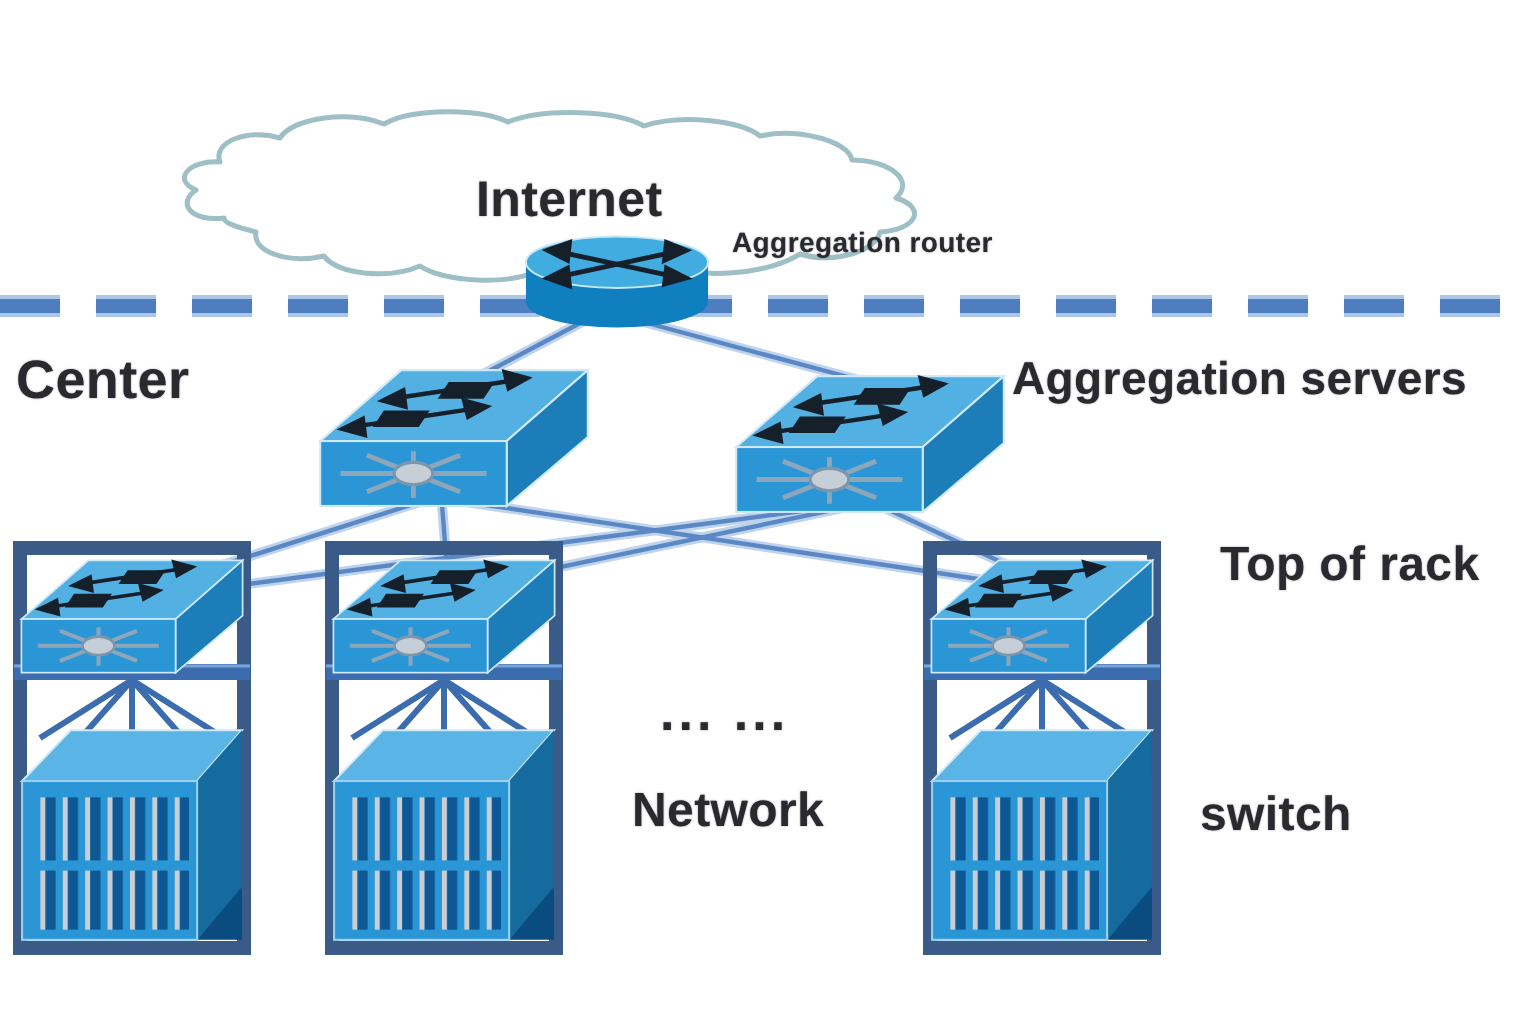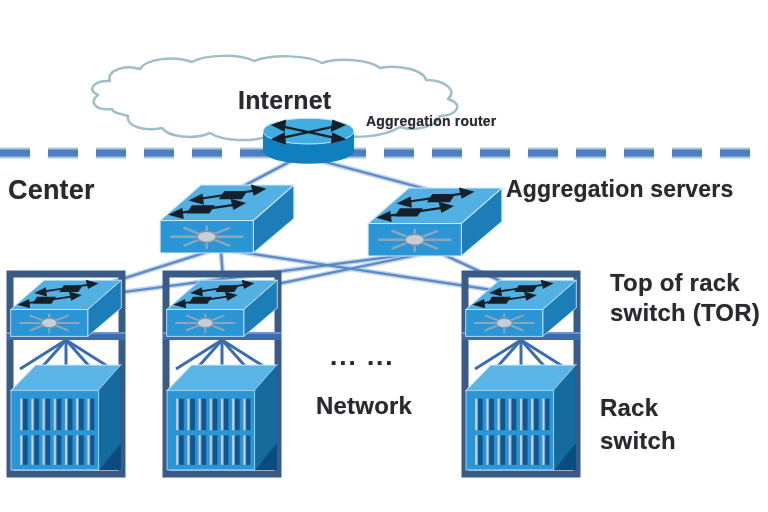--- a/index.html
+++ b/index.html
@@ -178,27 +178,25 @@
   <div class="lbl" style="left:366px;top:113px;font-size:14px">Aggregation router</div>
 
   <div class="lbl" style="left:8px;top:171px;font-size:27px;line-height:39px">
     <div>Center</div>
   </div>
 
   <div class="lbl" style="left:506px;top:175px;font-size:23px">Aggregation servers</div>
 
   <div class="lbl" style="left:610px;top:268px;font-size:24px;line-height:30px">
     <div>Top of rack</div>
-    <div>switch (TOR)</div>
   </div>
 
   <div class="lbl" style="left:330px;top:340px;font-size:26px;letter-spacing:2px">... ...</div>
 
   <div class="lbl" style="left:316px;top:389px;font-size:24px;line-height:33px">
     <div>Network</div>
   </div>
 
   <div class="lbl" style="left:600px;top:391px;font-size:24px;line-height:33px">
-    <div>Rack</div>
     <div>switch</div>
   </div>
 
 </div>
 
 </body></html>

